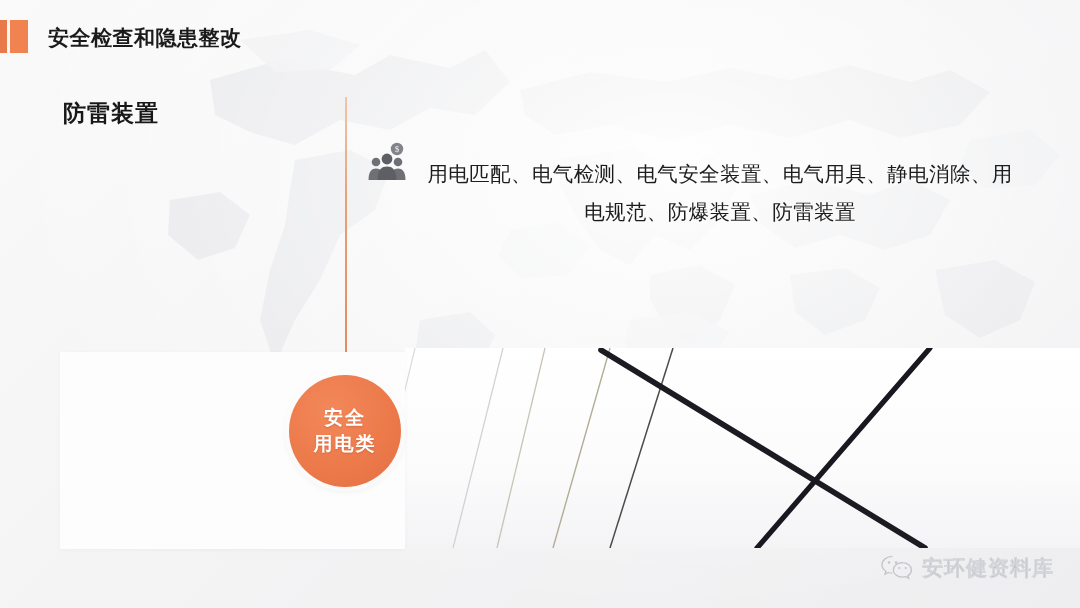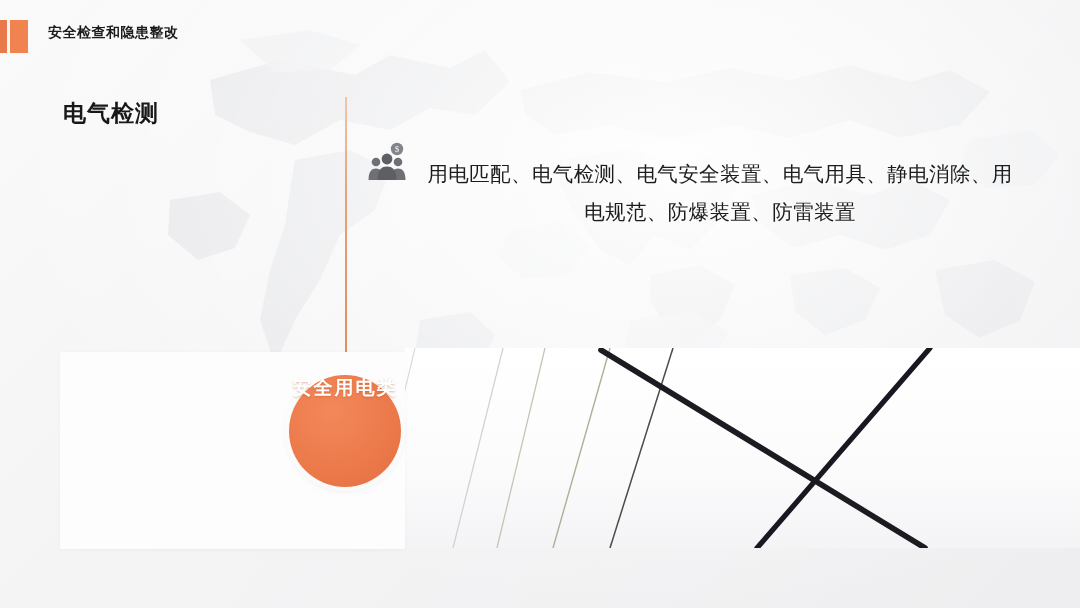--- a/index.html
+++ b/index.html
@@ -40,21 +40,21 @@
     position:absolute; left:0; top:20px;
     width:28px; height:33px;
     display:flex;
   }
   .header-bar .seg-a{ width:7px; background:#e8794a; }
   .header-bar .seg-b{ width:3px; background:#f6f6f6; }
   .header-bar .seg-c{ flex:1; background:#f0834f; }
 
   .header-title{
     position:absolute; left:48px; top:24px;
-    font-size:14px; font-weight:bold; color:#1b1b1b;
+    font-size:21px; font-weight:bold; color:#1b1b1b;
     letter-spacing:.5px;
     white-space:nowrap;
   }
 
   
   .left-col{
     position:absolute; left:63px; top:98px; width:272px;
   }
   .left-title{
     font-size:23px; font-weight:bold; color:#181818;
@@ -110,22 +110,22 @@
     box-shadow:0 1px 5px rgba(0,0,0,.035);
   }
 
   
   .badge{
     position:absolute; left:289px; top:375px;
     width:112px; height:112px;
     border-radius:50%;
     background:radial-gradient(circle at 38% 32%, #f3885a 0%, #ec7a4b 55%, #e46f42 100%);
     box-shadow:0 0 0 4px rgba(255,255,255,.6), 0 2px 10px rgba(0,0,0,.10);
-    display:flex; flex-direction:row;
-    justify-content:center;
+    display:flex; flex-direction:column;
+    align-items:center; justify-content:center;
     color:#ffffff;
     font-weight:bold;
     font-size:19px;
     line-height:1.35;
     letter-spacing:2px;
     text-shadow:0 1px 2px rgba(170,70,35,.35);
   }
 
   
   .watermark{
@@ -173,21 +173,21 @@
   <div class="wash"></div>
 
   <div class="header-bar">
     <div class="seg-a"></div>
     <div class="seg-b"></div>
     <div class="seg-c"></div>
   </div>
   <div class="header-title">安全检查和隐患整改</div>
 
   <div class="left-col">
-    <div class="left-title">电气检测</div>
+    <div class="left-title">防雷装置</div>
   </div>
 
   <div class="connector"></div>
   <div class="connector-dot"></div>
 
   <div class="people-icon">
     <svg viewBox="0 0 42 42" xmlns="http://www.w3.org/2000/svg">
       <g fill="#6e7076">
         <circle cx="30" cy="9" r="6.2" fill="#82848a"></circle>
         <text x="30" y="12.4" font-size="8" font-family="Liberation Serif, serif" fill="#ffffff" text-anchor="middle">$</text>
@@ -226,14 +226,29 @@
     </svg>
   </div>
 
   <div class="white-card"></div>
 
   <div class="badge">
     <span>安全</span>
     <span>用电类</span>
   </div>
 
+  <div class="watermark">
+    <span class="wechat-icon">
+      <svg viewBox="0 0 34 28" xmlns="http://www.w3.org/2000/svg">
+        <g fill="none" stroke="#8c8f97" stroke-width="1.3">
+          <path d="M12.5 2.4C6.6 2.4 2 6.2 2 10.8c0 2.6 1.5 4.9 3.9 6.4l-1 3.1 3.5-1.8c1.2.35 2.5.55 3.8.55"></path>
+          <path d="M22.5 8.6c-5.1 0-9.2 3.3-9.2 7.3s4.1 7.3 9.2 7.3c1.1 0 2.2-.16 3.2-.46l3.1 1.6-.85-2.7c2.1-1.33 3.45-3.35 3.45-5.74 0-4-4.1-7.3-9.2-7.3Z"></path>
+        </g>
+        <circle cx="9" cy="8.6" r="1.25" fill="#8c8f97"></circle>
+        <circle cx="16" cy="8.6" r="1.25" fill="#8c8f97"></circle>
+        <circle cx="19.3" cy="14" r="1.1" fill="#8c8f97"></circle>
+        <circle cx="25.7" cy="14" r="1.1" fill="#8c8f97"></circle>
+      </svg>
+    </span>
+    <span class="watermark-text">安环健资料库</span>
+  </div>
 
 </div>
 
 </body></html>

